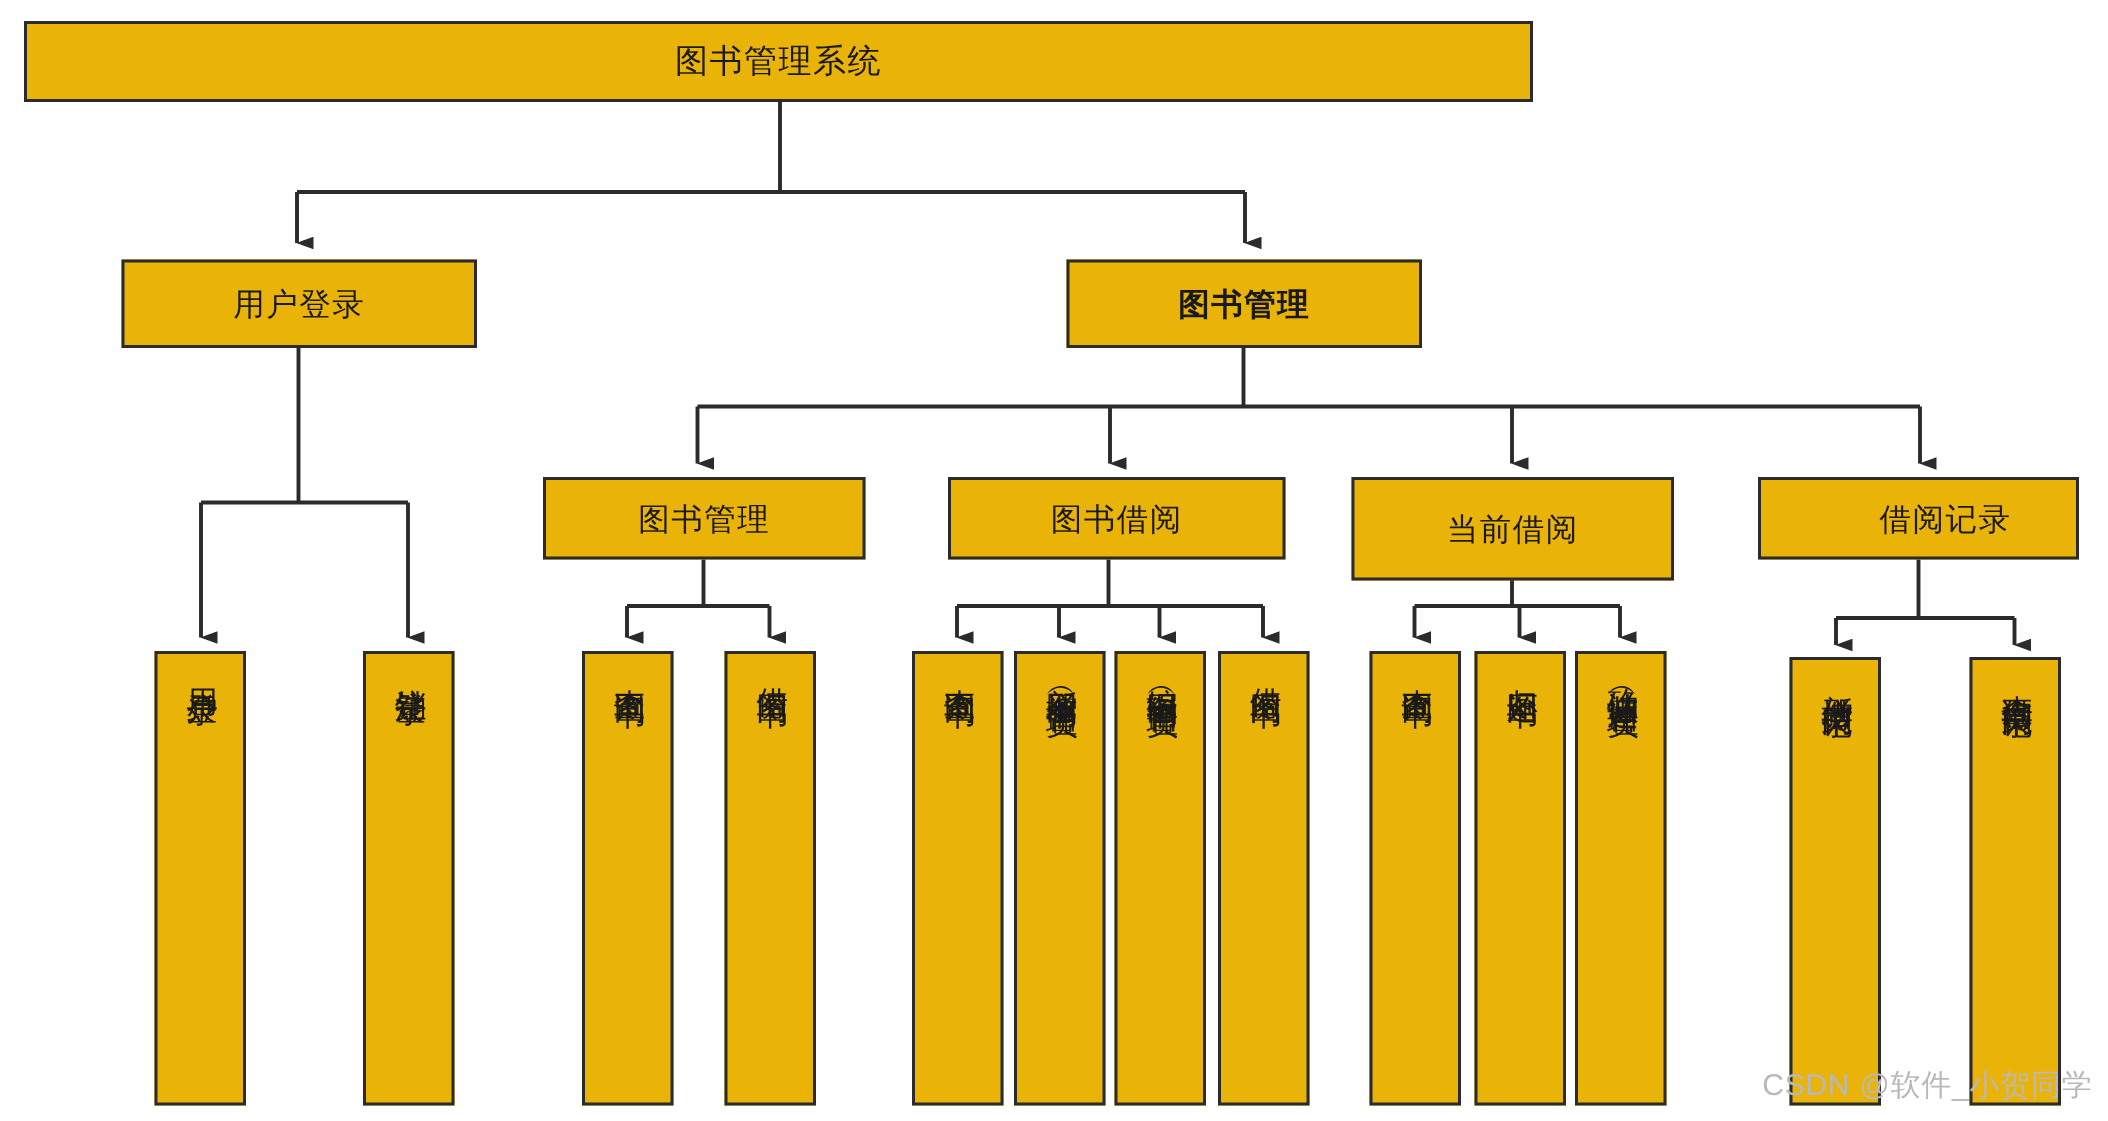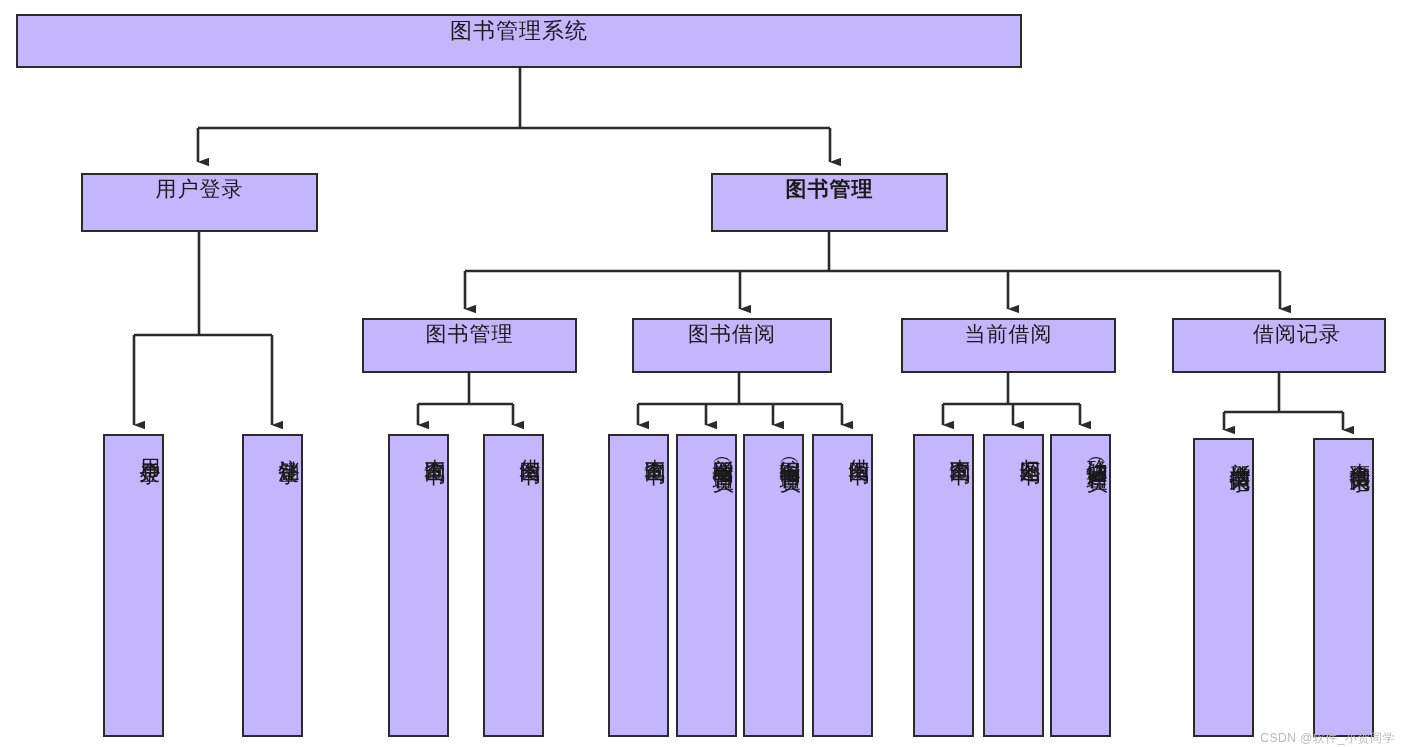--- a/index.html
+++ b/index.html
@@ -22,22 +22,23 @@
     left: 0;
     top: 0;
     width: 1405px;
     height: 747px;
     pointer-events: none;
   }
   .node {
     position: absolute;
     box-sizing: border-box;
     border: 2px solid #2b2b2b;
-    background: #c4b5fd;
+    background: #eab308;
     display: flex;
+    align-items: center;
     justify-content: center;
     color: #1a1a1a;
     text-align: center;
     z-index: 2;
   }
   .node.h {
     font-size: 21px;
     letter-spacing: 1px;
   }
   .node.root {
@@ -53,22 +54,22 @@
     justify-content: flex-start;
   }
   .node.v > span {
     writing-mode: vertical-rl;
     text-orientation: upright;
     display: block;
   }
   .watermark {
     position: absolute;
     right: 10px;
-    bottom: 0;
-    font-size: 12px;
+    bottom: 10px;
+    font-size: 20px;
     color: #b9b9b9;
     letter-spacing: 0.5px;
     z-index: 3;
     white-space: nowrap;
   }
 </style>
 </head>
 <body>
 
 <div id="canvas">
@@ -130,24 +131,24 @@
   <div class="node h" style="left:81px; top:173px; width:237px; height:59px;">
     <span>用户登录</span>
   </div>
   <div class="node h" style="left:711px; top:173px; width:237px; height:59px;font-weight:bold;">
     <span>图书管理</span>
   </div>
 
   <div class="node h" style="left:362px; top:318px; width:215px; height:55px;">
     <span>图书管理</span>
   </div>
-  <div class="node h" style="left:632px; top:318px; width:200px; height:55px;">
+  <div class="node h" style="left:632px; top:318px; width:225px; height:55px;">
     <span>图书借阅</span>
   </div>
-  <div class="node h" style="left:901px; top:318px; width:215px; height:55px;">
+  <div class="node h" style="left:901px; top:318px; width:215px; height:69px;">
     <span>当前借阅</span>
   </div>
   <div class="node h" style="left:1172px; top:318px; width:214px; height:55px;padding-left:36px;">
     <span>借阅记录</span>
   </div>
 
   <div class="node v" style="left:103px; top:434px; width:61px; height:303px;">
     <span>用户登录</span>
   </div>
   <div class="node v" style="left:242px; top:434px; width:61px; height:303px;">

